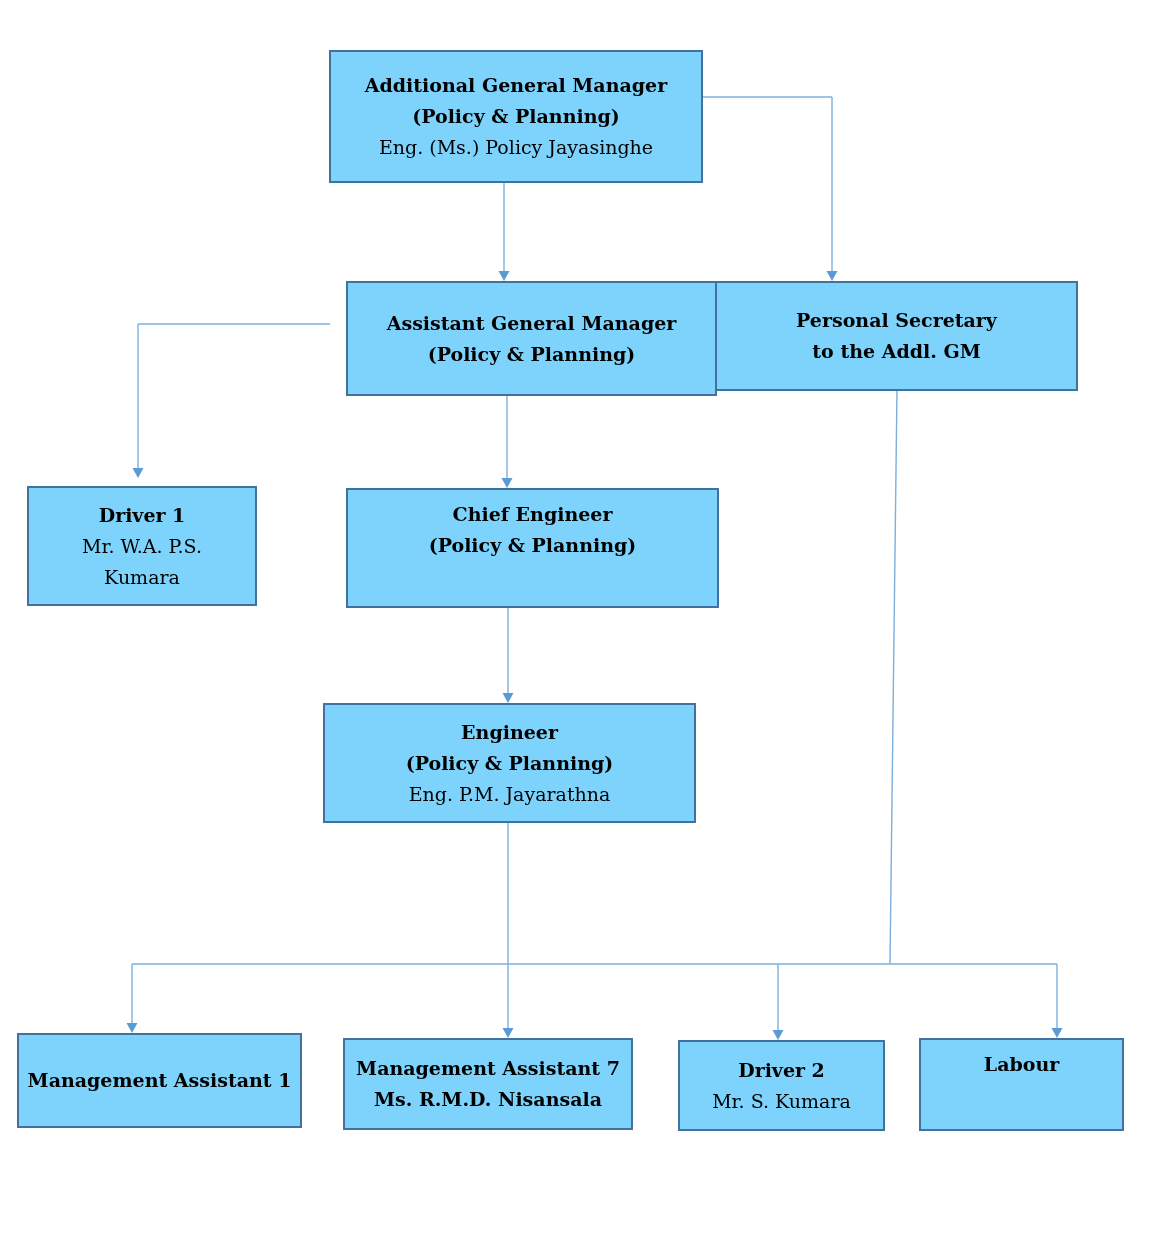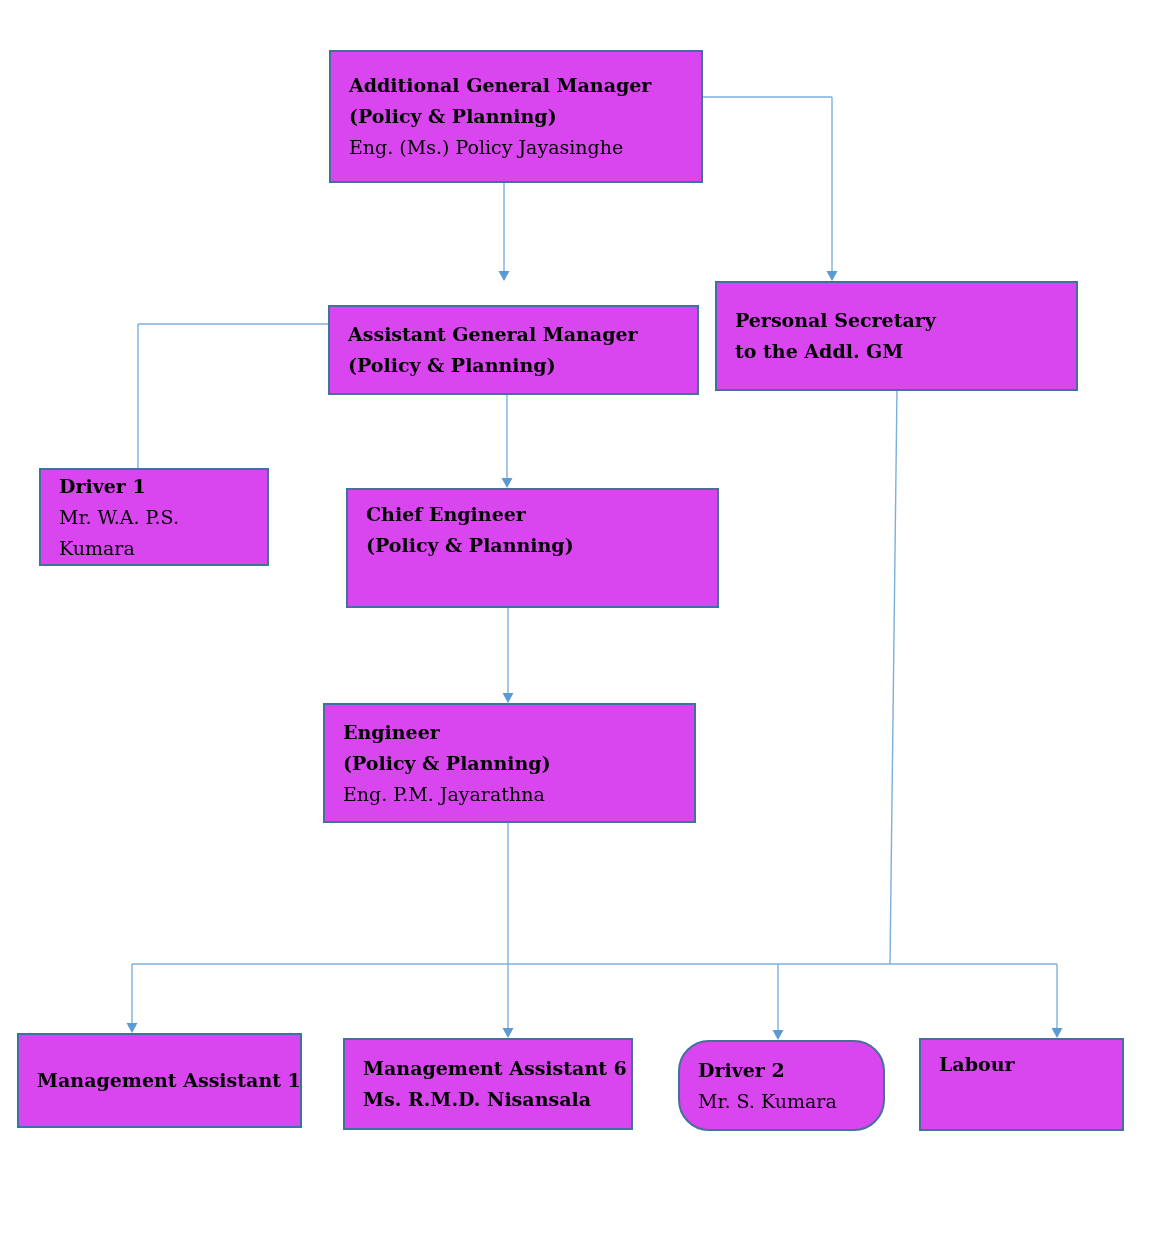--- a/index.html
+++ b/index.html
@@ -20,26 +20,26 @@
   }
   .connectors{
     position:absolute;left:0;top:0;width:1164px;height:1237px;
     pointer-events:none;
   }
   .cline{stroke:var(--connector-line);stroke-width:1.4;fill:none;}
   .carrow{fill:var(--arrow);stroke:none;}
   .box{
     position:absolute;
     border:2.5px solid var(--box-border);
-    background:#d946ef;
+    background:#7dd3fc;
     box-sizing:border-box;
     display:flex;flex-direction:column;
-    align-items:flex-start;justify-content:center;
+    align-items:center;justify-content:center;
     text-align:center;
-    padding:2px 18px;
+    padding:2px 5px;
   }
   .box.v-top{justify-content:flex-start;padding-top:9px;margin-left:23px;}
   .bline{font-size:19px;line-height:31px;white-space:nowrap;}
   .bold{font-weight:bold;}
 </style>
 </head>
 <body>
 
 <div class="canvas">
 
@@ -78,31 +78,31 @@
     <line class="cline" x1="1057" y1="964" x2="1057" y2="1029"></line>
     <polygon class="carrow" points="1051.5,1028 1062.5,1028 1057,1038"></polygon>
   </svg>
 
   <div class="box" style="left:329px;top:50px;width:374px;height:133px;">
     <div class="bline bold">Additional General Manager</div>
     <div class="bline bold">(Policy &amp; Planning)</div>
     <div class="bline">Eng. (Ms.) Policy Jayasinghe</div>
   </div>
 
-  <div class="box" style="left:328px;top:281px;width:371px;height:90px;margin-top:24px;">
+  <div class="box" style="left:346px;top:281px;width:371px;height:115px;">
     <div class="bline bold">Assistant General Manager</div>
     <div class="bline bold">(Policy &amp; Planning)</div>
   </div>
 
   <div class="box" style="left:715px;top:281px;width:363px;height:110px;">
     <div class="bline bold">Personal Secretary</div>
     <div class="bline bold">to the Addl. GM</div>
   </div>
 
-  <div class="box" style="left:27px;top:468px;width:230px;height:98px;margin-left:12px;">
+  <div class="box" style="left:27px;top:486px;width:230px;height:120px;">
     <div class="bline bold">Driver 1</div>
     <div class="bline">Mr. W.A. P.S.</div>
     <div class="bline">Kumara</div>
   </div>
 
   <div class="box v-top" style="left:323px;top:488px;width:373px;height:120px;">
     <div class="bline bold">Chief Engineer</div>
     <div class="bline bold">(Policy &amp; Planning)</div>
   </div>
 
@@ -110,25 +110,25 @@
     <div class="bline bold">Engineer</div>
     <div class="bline bold">(Policy &amp; Planning)</div>
     <div class="bline">Eng. P.M. Jayarathna</div>
   </div>
 
   <div class="box" style="left:17px;top:1033px;width:285px;height:95px;">
     <div class="bline bold">Management Assistant 1</div>
   </div>
 
   <div class="box" style="left:343px;top:1038px;width:290px;height:92px;">
-    <div class="bline bold">Management Assistant 6</div>
+    <div class="bline bold">Management Assistant 7</div>
     <div class="bline bold">Ms. R.M.D. Nisansala</div>
   </div>
 
-  <div class="box" style="left:678px;top:1040px;width:207px;height:91px;border-radius:31px;">
+  <div class="box" style="left:678px;top:1040px;width:207px;height:91px;">
     <div class="bline bold">Driver 2</div>
     <div class="bline">Mr. S. Kumara</div>
   </div>
 
   <div class="box v-top" style="left:896px;top:1038px;width:205px;height:93px;">
     <div class="bline bold">Labour</div>
   </div>
 
 </div>
 

